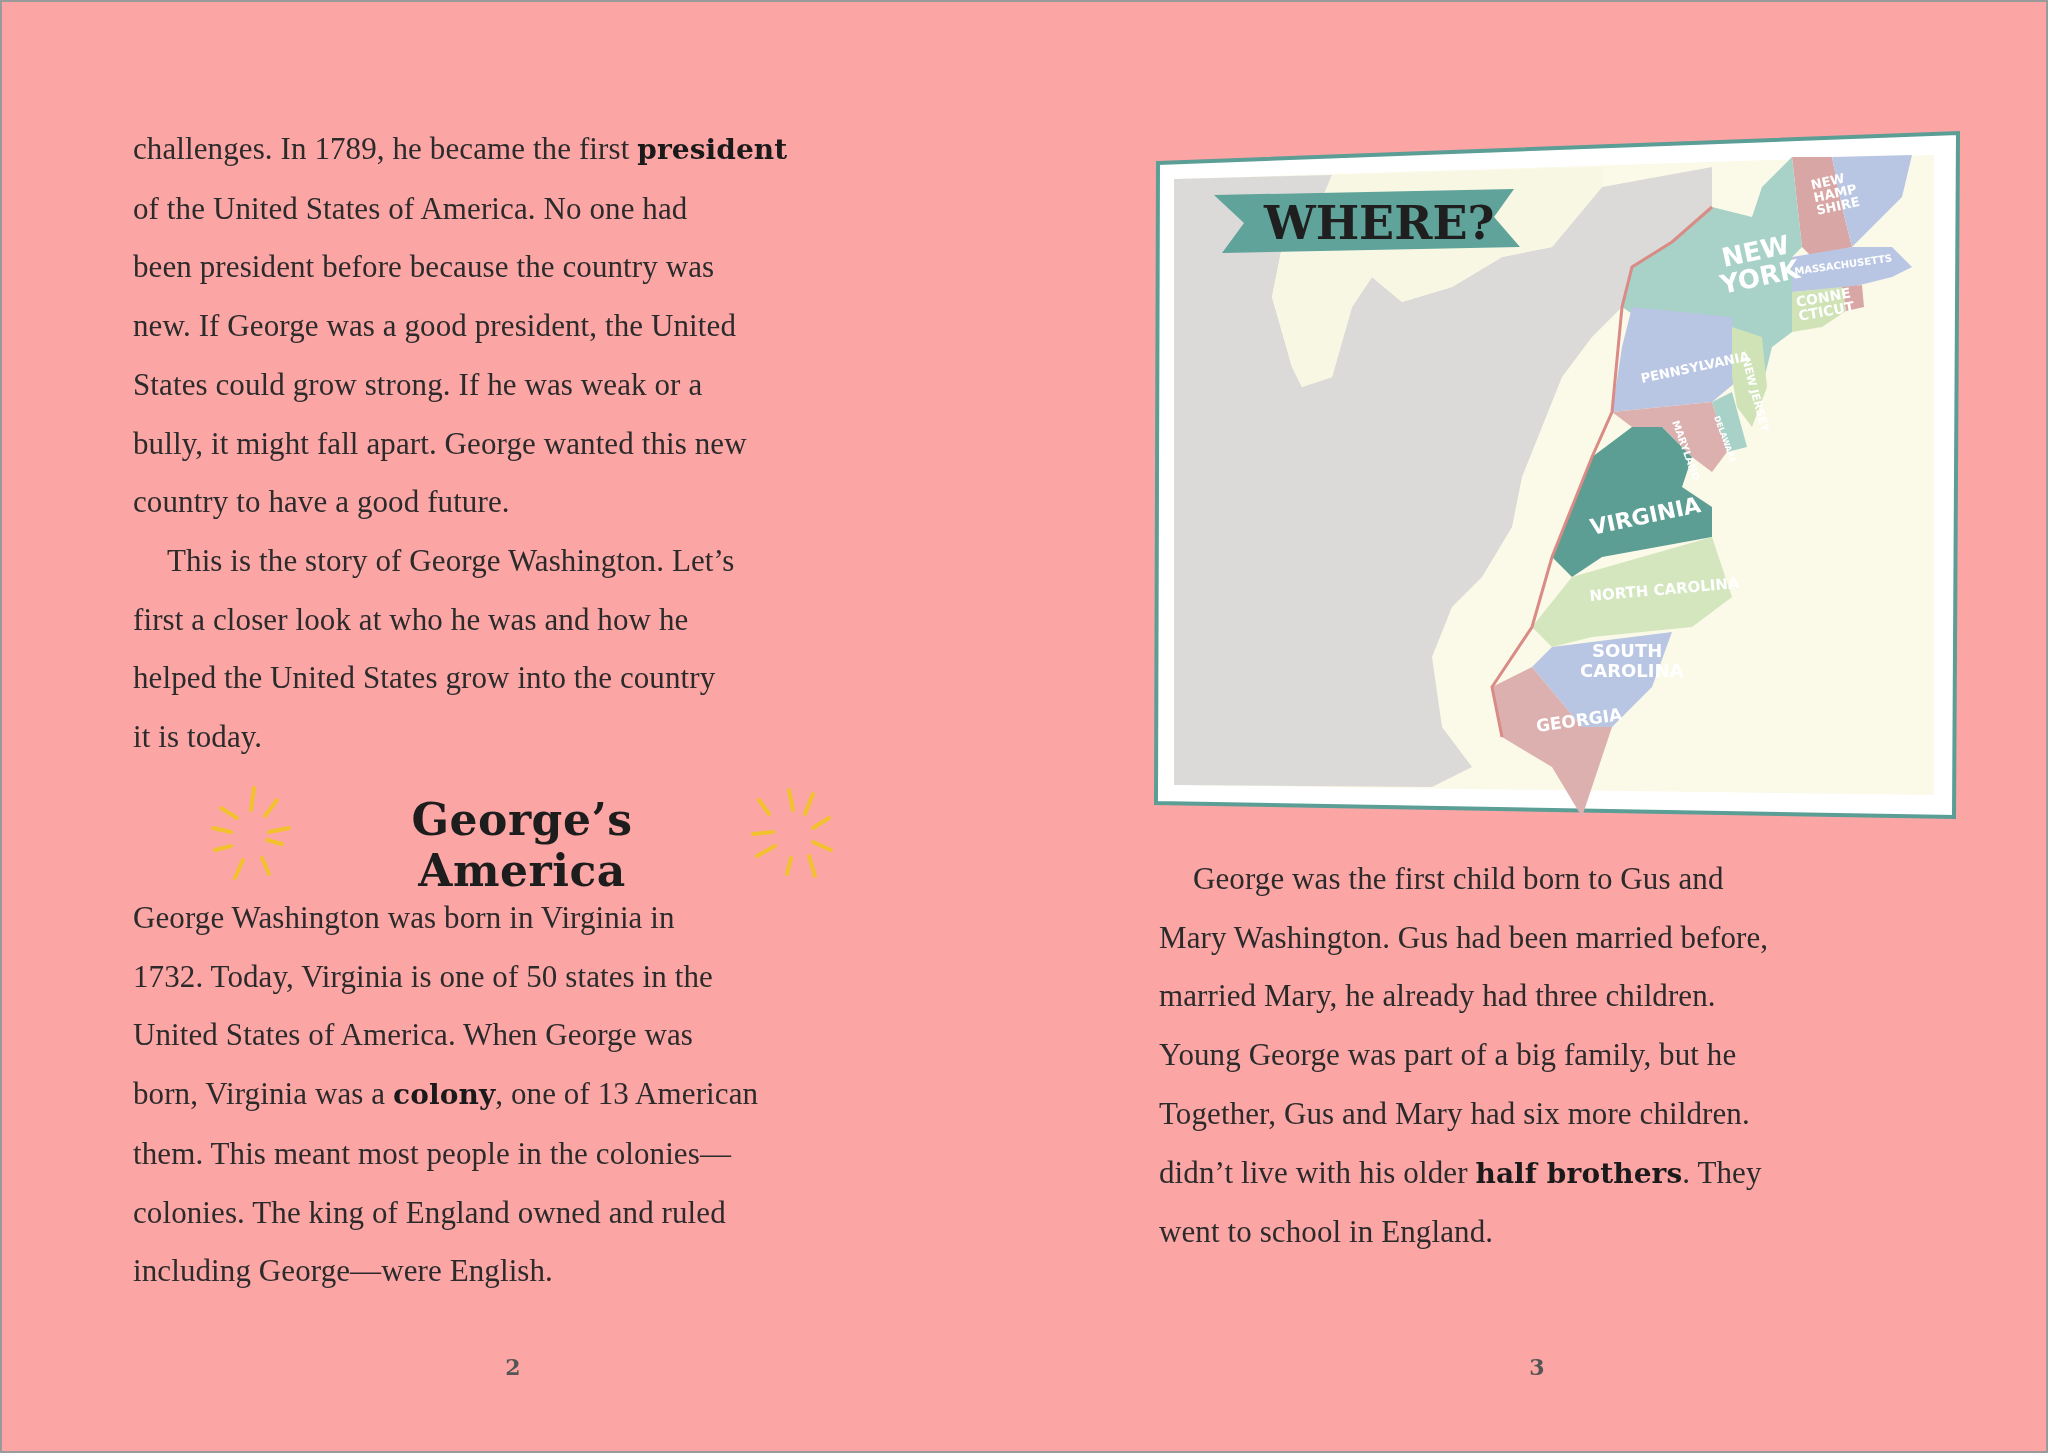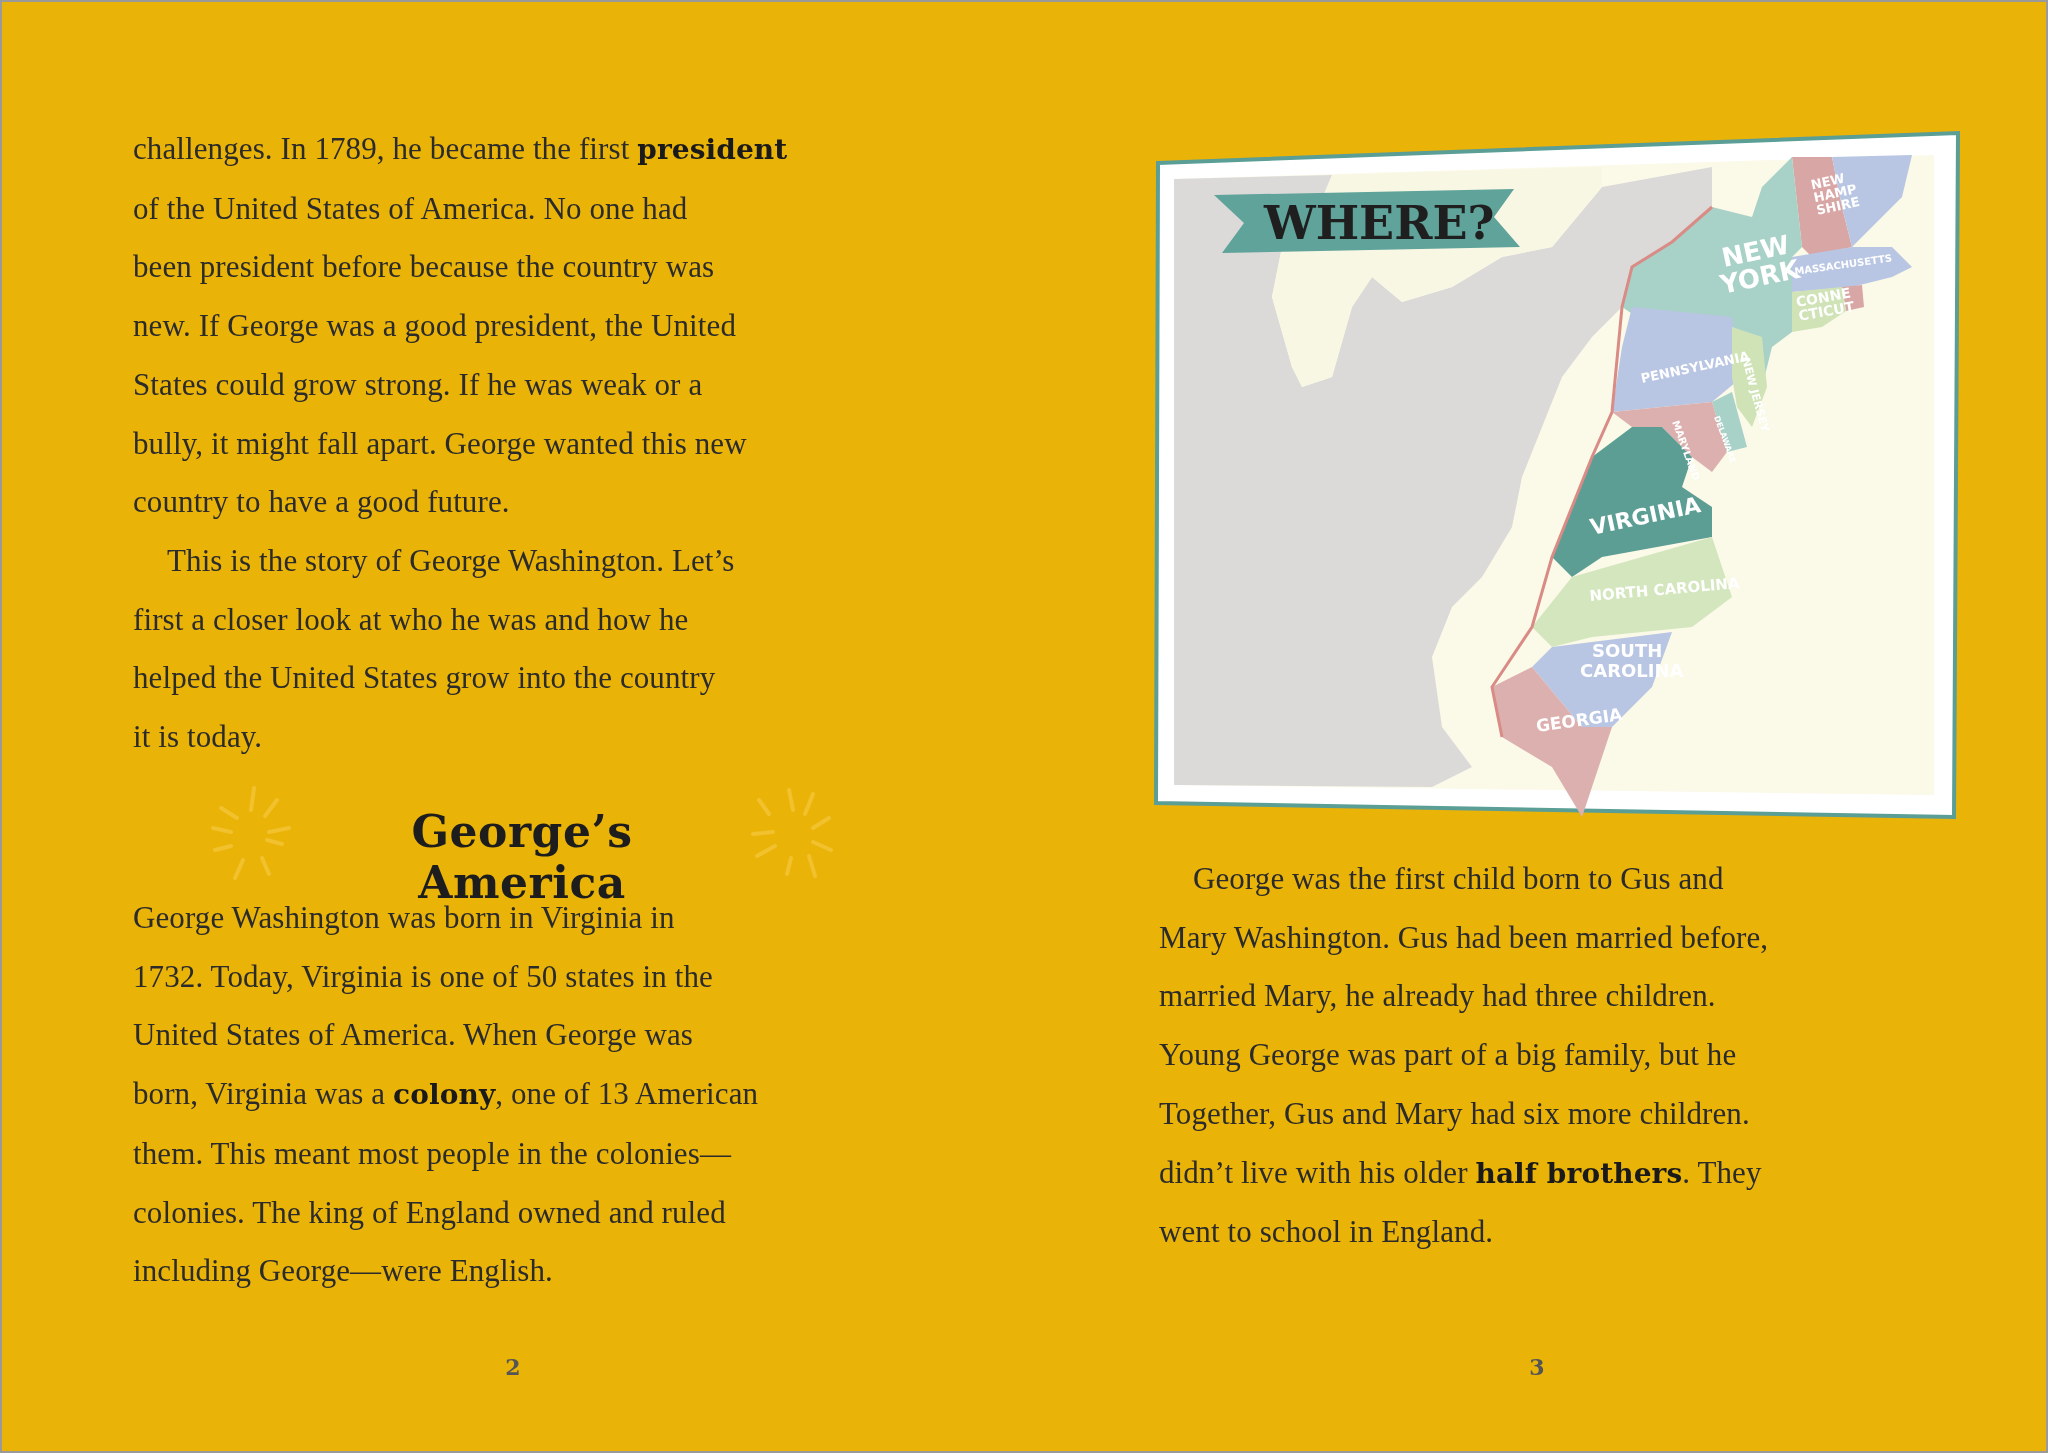--- a/index.html
+++ b/index.html
@@ -2,42 +2,42 @@
 <html><head>
 <meta charset="utf-8">
 <style>
   html, body { margin: 0; padding: 0; }
   body {
     width: 2048px; height: 1453px; background: #ffffff; position: relative; overflow: hidden;
     font-family: "DejaVu Serif", "Liberation Serif", serif; color: #2a2a2a;
   }
   .spread {
     position: absolute; left: 0; top: 0; width: 2044px; height: 1449px;
-    border: 2px solid #9a9a9a; background: #eab308;
+    border: 2px solid #9a9a9a; background: #fca5a5;
   }
   .page { position: absolute; top: 0; height: 1449px; }
   .page-left { left: 0; width: 1022px; }
   .page-right { left: 1022px; width: 1022px; }
 
   .body-text {
     position: absolute; font-family: "Liberation Serif", "DejaVu Serif", serif;
     font-size: 31px; line-height: 58.7px; color: #2b2b2b; letter-spacing: 0.1px;
   }
   .body-text p { margin: 0; }
   .line { display: block; white-space: nowrap; }
   .indent { padding-left: 34px; }
   .bold { font-weight: bold; font-family: "DejaVu Serif", serif; font-size: 28px; color: #1a1a1a; }
 
   .section-heading {
     position: absolute; left: 205px; top: 778px; width: 630px; height: 100px;
   }
   .heading-text {
     position: absolute; left: 95px; top: 14px; width: 440px; text-align: center;
     font-family: "DejaVu Serif", serif; font-weight: bold; font-size: 44px;
-    color: #1d1d1d; letter-spacing: 0.5px; margin-top: 12px;
+    color: #1d1d1d; letter-spacing: 0.5px;
   }
   .burst { position: absolute; top: 0; width: 90px; height: 100px; }
 
   .page-number {
     position: absolute; top: 1352px; font-family: "DejaVu Serif", serif; font-weight: bold;
     font-size: 22px; color: #555; width: 40px; text-align: center;
   }
 
   .map-frame { position: absolute; left: 1150px; top: 125px; width: 810px; height: 700px; }
   .map-label { font-family: "DejaVu Sans", "Liberation Sans", sans-serif; font-weight: bold; fill: #ffffff; }

